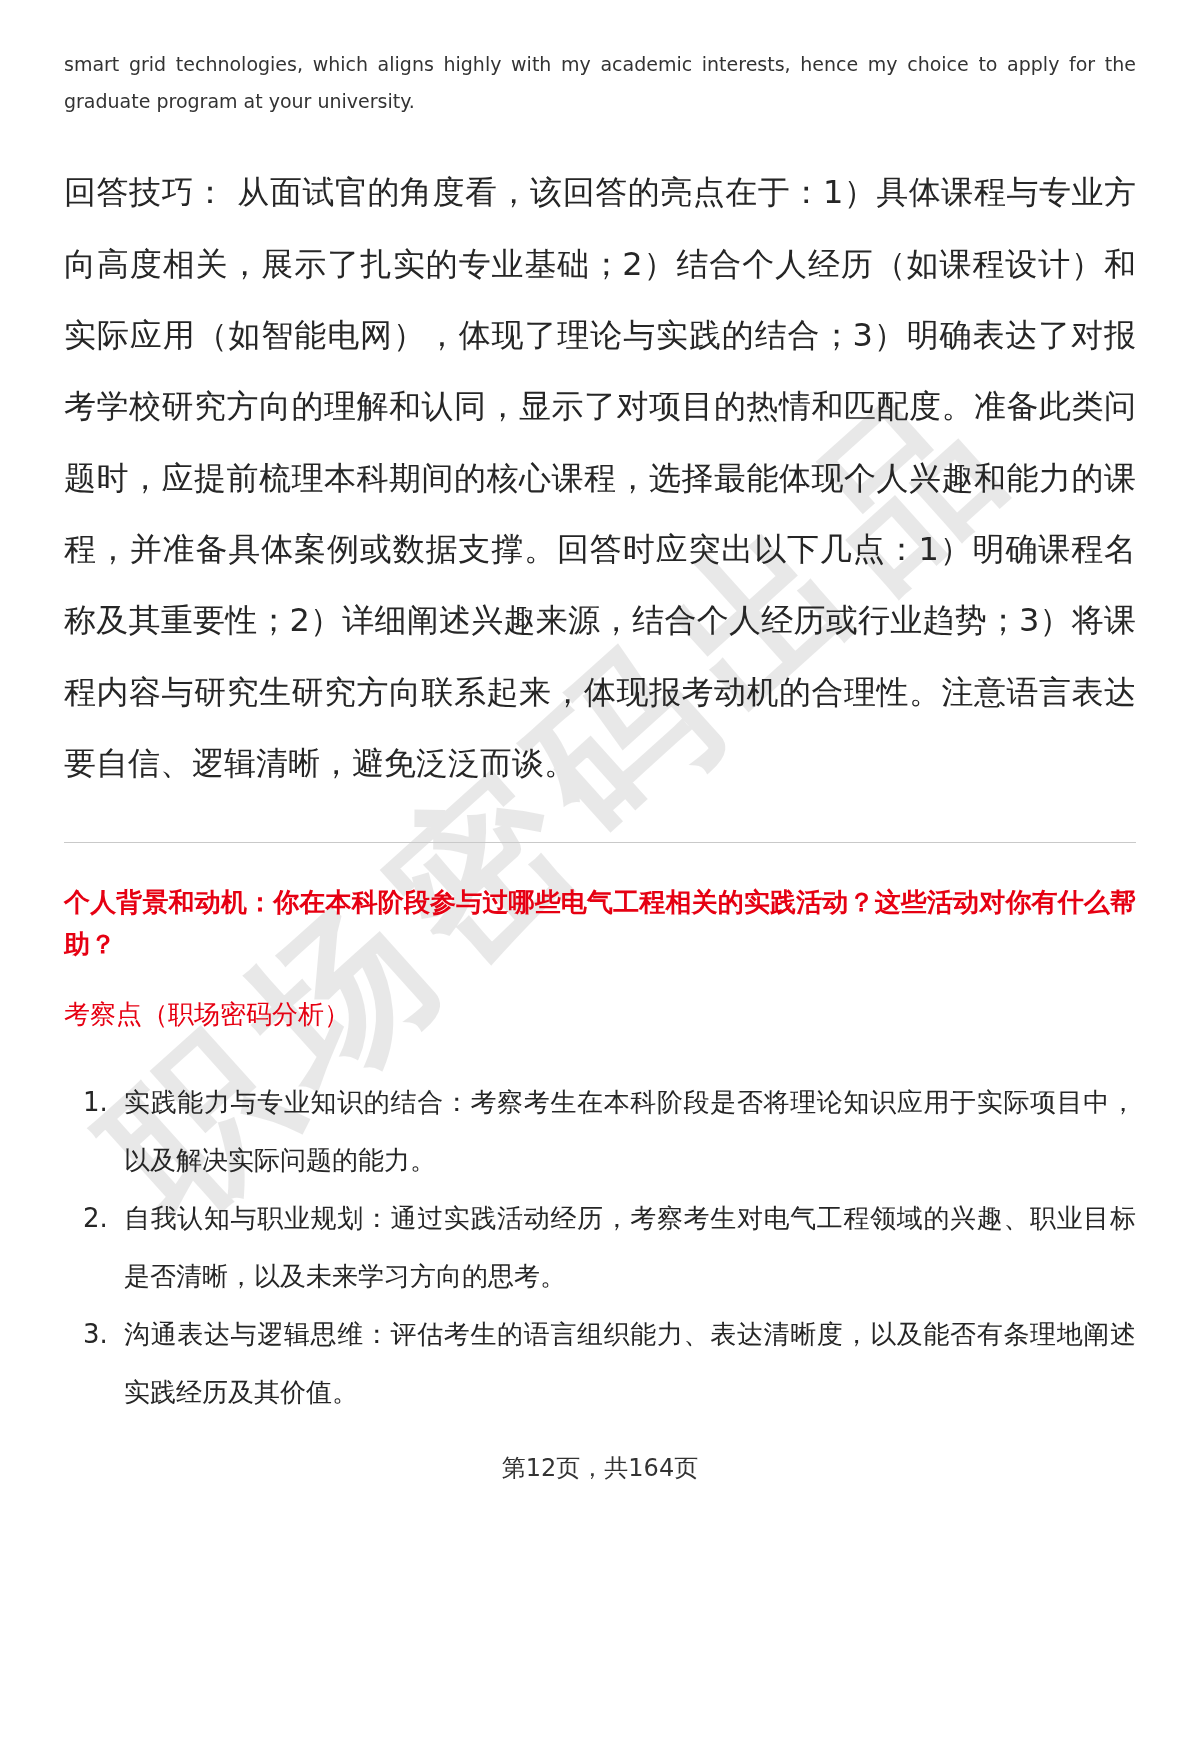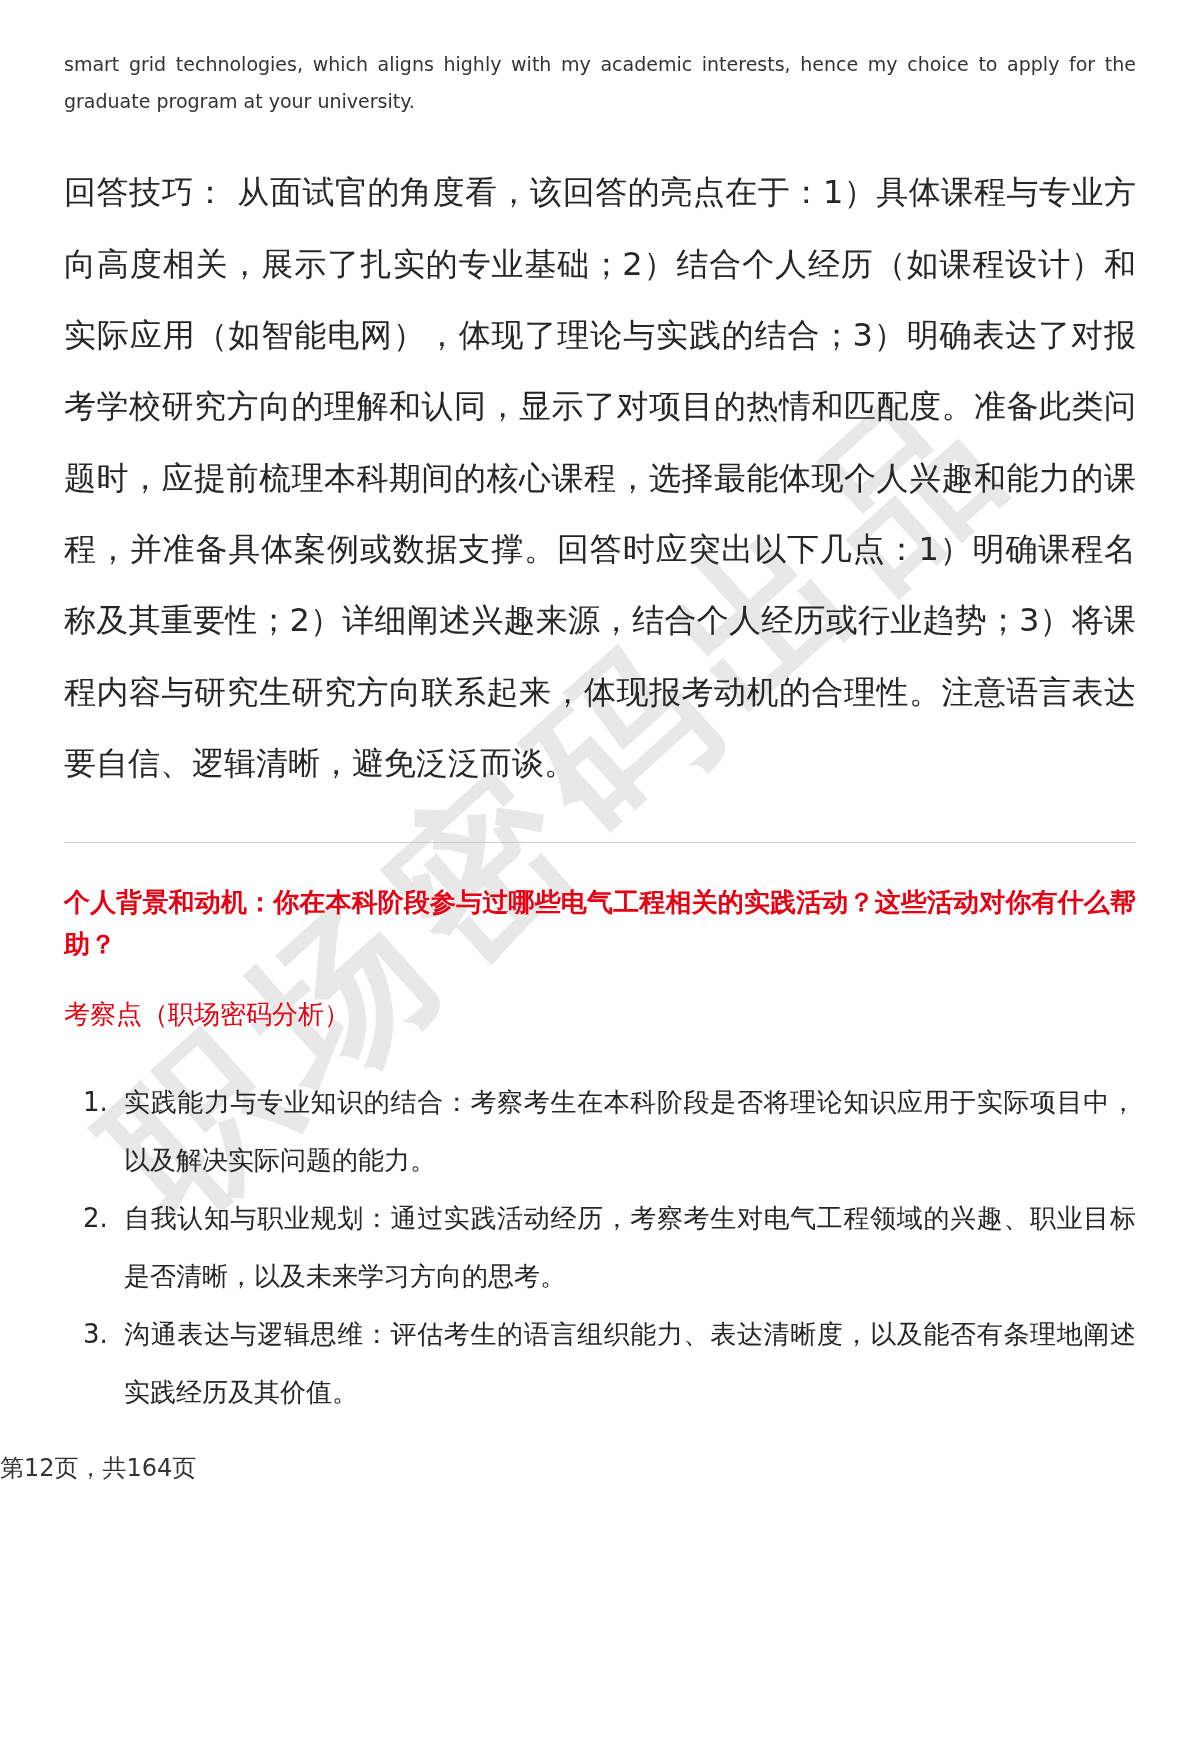--- a/index.html
+++ b/index.html
@@ -79,20 +79,21 @@
   .points li {
     padding-left: 8px;
     text-align: justify;
   }
   .answer-para {
     margin-top: 28px;
   }
   .page-footer {
     position: relative;
     z-index: 1;
+    text-align: center;
     font-size: 24px;
     color: #333333;
     margin-top: 10px;
     line-height: 1.4;
   }
 </style>
 </head>
 <body>
 
 <div class="page">

